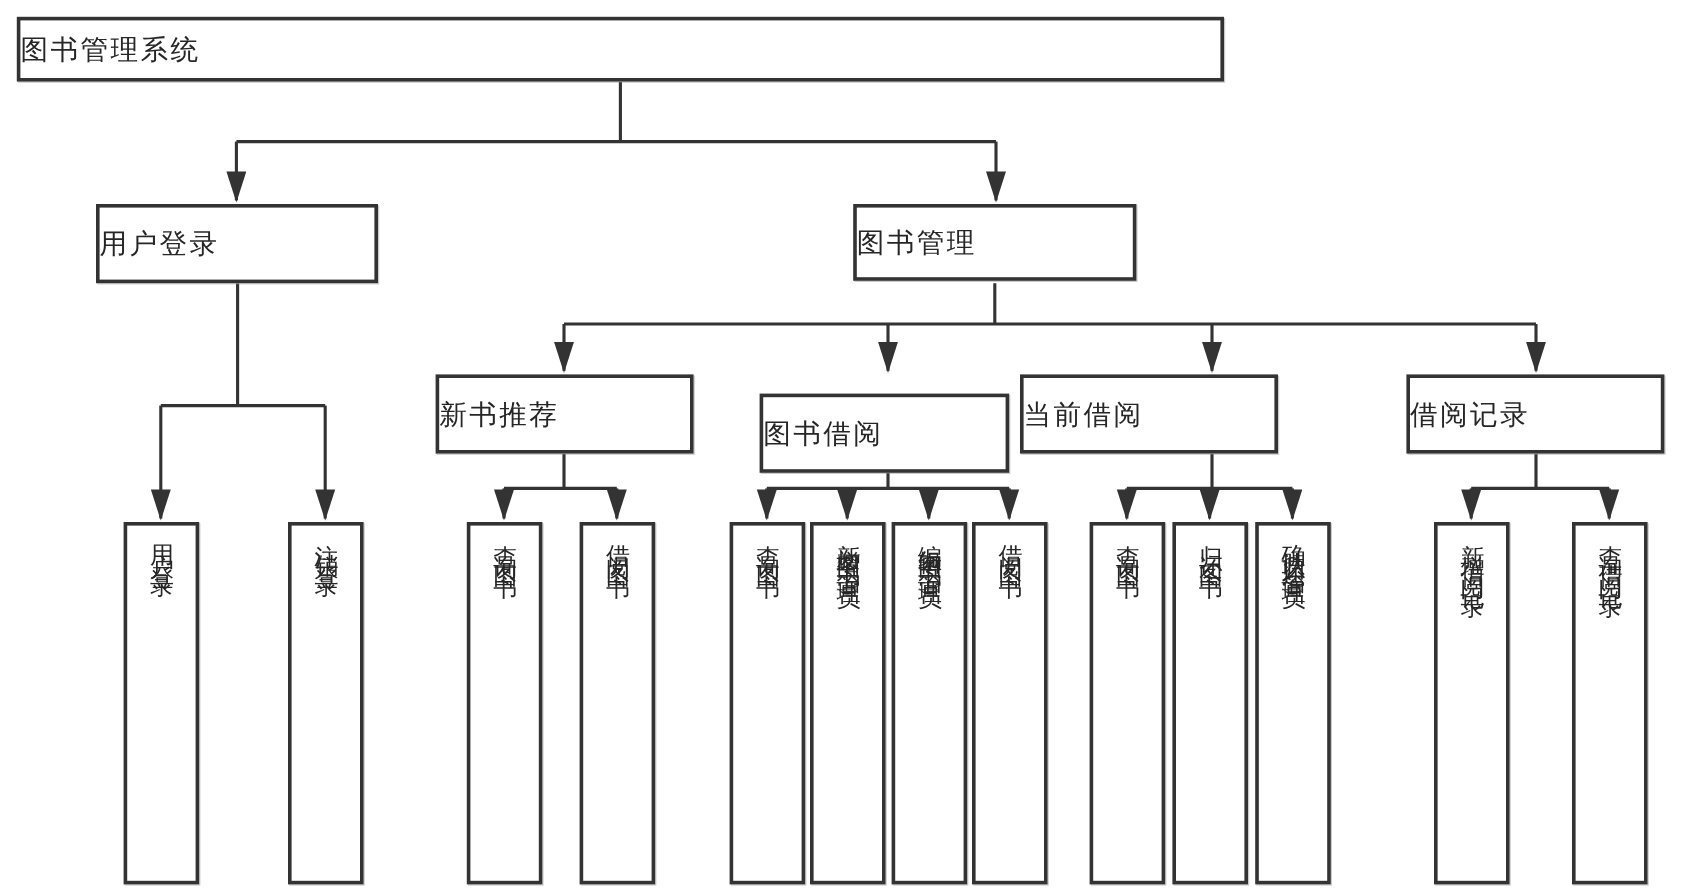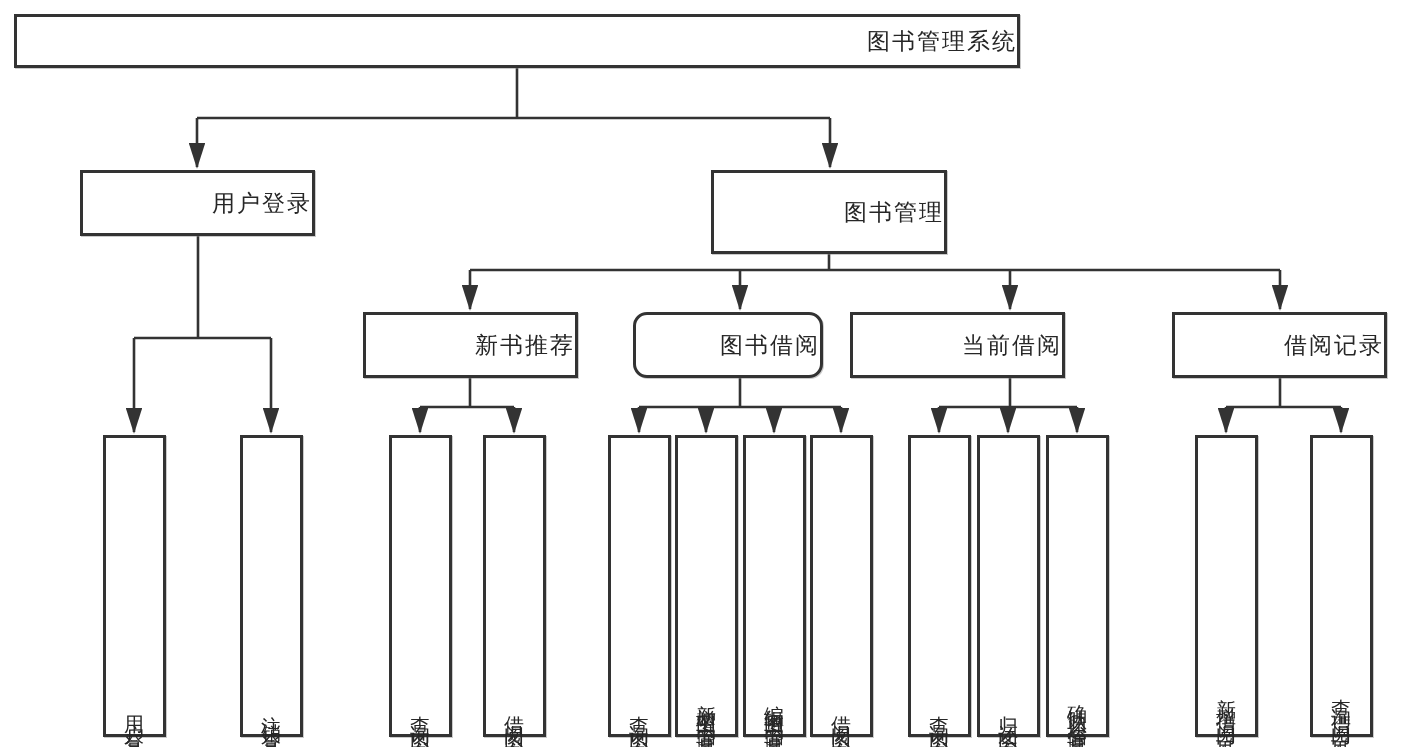--- a/index.html
+++ b/index.html
@@ -11,21 +11,21 @@
     overflow:hidden;
   }
   .connectors{position:absolute;left:0;top:0;width:1405px;height:747px;}
   .connectors path{stroke:var(--line,#333333);stroke-width:2.6;fill:none;}
   .connectors .arrowhead{fill:var(--line,#333333);stroke:none;}
   .node{
     position:absolute;
     background:#ffffff;
     border:3px solid var(--line,#333333);
     box-sizing:border-box;
-    display:flex;align-items:center;justify-content:flex-end;
+    display:flex;align-items:center;justify-content:flex-start;
     color:#262626;
     font-size:23px;letter-spacing:2px;
     box-shadow:1px 1px 0 rgba(140,140,140,.45);
     z-index:2;
   }
   .leaf{
     writing-mode:vertical-rl;
     text-orientation:mixed;
     font-size:20px;letter-spacing:8.5px;
     line-height:1;
@@ -84,28 +84,28 @@
     <path d="M1341,407 V432" marker-end="url(#arrow)"></path>
   </svg>
 
   <div class="node" style="left:14px;top:14px;width:1006px;height:54px;">
     <span>图书管理系统</span>
   </div>
 
   <div class="node" style="left:80px;top:170px;width:235px;height:66px;">
     <span>用户登录</span>
   </div>
-  <div class="node" style="left:711px;top:170px;width:236px;height:84px;">
+  <div class="node" style="left:711px;top:170px;width:236px;height:64px;">
     <span>图书管理</span>
   </div>
 
   <div class="node" style="left:363px;top:312px;width:215px;height:66px;">
     <span>新书推荐</span>
   </div>
-  <div class="node" style="left:633px;top:312px;width:190px;height:66px;border-radius:14px;">
+  <div class="node" style="left:633px;top:328px;width:208px;height:66px;">
     <span>图书借阅</span>
   </div>
   <div class="node" style="left:850px;top:312px;width:215px;height:66px;">
     <span>当前借阅</span>
   </div>
   <div class="node" style="left:1172px;top:312px;width:215px;height:66px;">
     <span>借阅记录</span>
   </div>
 
   <div class="node leaf" style="left:103px;top:435px;width:63px;height:302px;">

